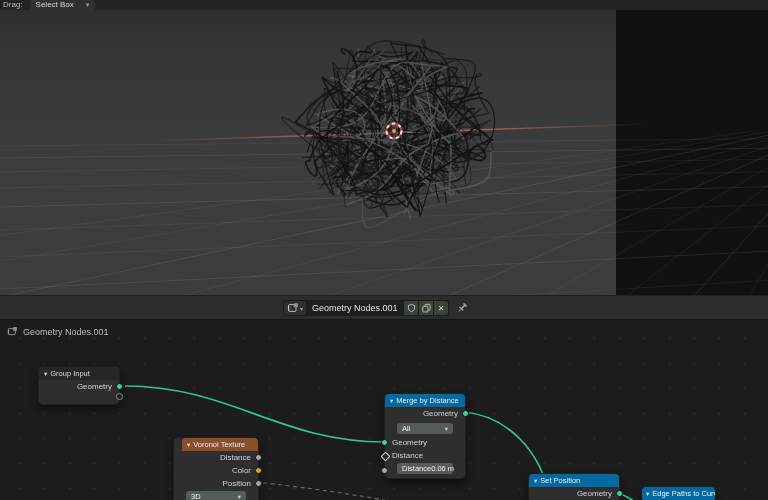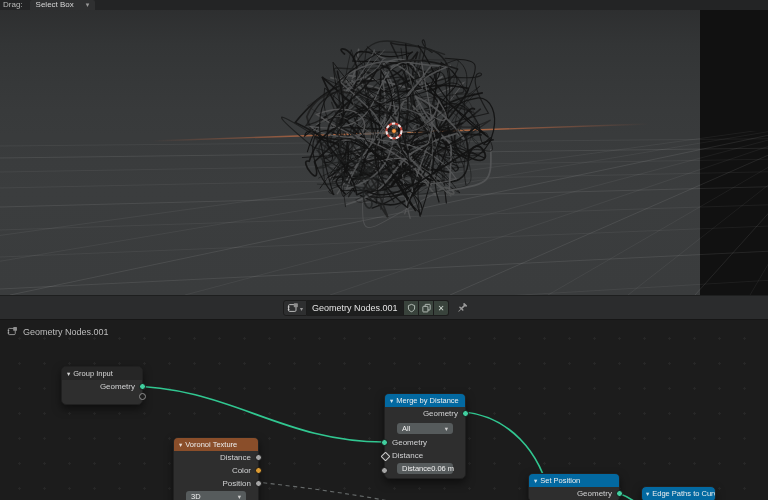--- a/index.html
+++ b/index.html
@@ -1,20 +1,20 @@
 <!DOCTYPE html>
 <html><head>
 <meta charset="utf-8">
 <style>
   html,body{margin:0;padding:0;background:#111;}
   #app{position:relative;width:768px;height:500px;overflow:hidden;
        font-family:"Liberation Sans",sans-serif;color:#d6d7d8;
        -webkit-font-smoothing:antialiased;}
   
-  #viewport{position:absolute;left:0;top:0;width:700px;height:295px;
+  #viewport{position:absolute;left:0;top:0;width:616px;height:295px;
     background:linear-gradient(180deg,#2c2d2e 0px,#333536 45px,#383a3b 110px,#3b3d3e 190px,#3a3c3d 295px);text-align:right;}
   #topbar{position:absolute;left:0;top:0;width:768px;height:10px;background:#232425;
     display:flex;align-items:flex-start;gap:7px;padding:0 3px;box-sizing:border-box;
     font-size:8px;color:#b9bab9;line-height:10px;z-index:5;}
   .tool-btn{background:#2f3031;border-radius:2px 2px 0 0;padding:0 6px;color:#d8d8d8;
     display:flex;gap:12px;line-height:10px;}
   .tool-btn .caret{color:#9a9a9a;font-size:7px;}
   #vp-art{position:absolute;left:0;top:0;width:768px;height:295px;}
   
   #ne-header{position:absolute;left:0;top:295px;width:768px;height:25px;background:#2b2c2d;
@@ -35,21 +35,21 @@
     background-size:25px 25px;background-position:7px 6px;overflow:hidden;}
   #breadcrumb{position:absolute;left:7px;top:6px;display:flex;align-items:center;gap:5px;
     font-size:9px;color:#bdbdbd;z-index:3;}
   #wires{position:absolute;left:0;top:-320px;width:768px;height:500px;z-index:1;pointer-events:none;}
   .node{position:absolute;background:#2e2e2e;border:1px solid #202020;border-radius:5px;
     box-shadow:0 4px 9px rgba(0,0,0,.5);font-size:8px;color:#d2d3d4;z-index:2;}
   .hdr{height:13px;line-height:13px;padding:0 5px;border-radius:4px 4px 0 0;font-size:7.5px;
     color:#eceded;display:flex;align-items:center;gap:3px;white-space:nowrap;overflow:hidden;}
   .hdr .caret{font-size:6.5px;color:rgba(255,255,255,.8);}
   .hdr-dark{background:#262626;color:#d8d8d8;}
-  .hdr-tex{background:#8a4e2a;}
+  .hdr-tex{background:#8a4e2a;margin-left:8px;}
   .hdr-geo{background:#0369a1;}
   .row{position:relative;height:13px;line-height:13px;padding:0 7px;white-space:nowrap;}
   .row.out{text-align:right;}
   .row.half{height:9px;}
   .socket{position:absolute;width:7px;height:7px;border-radius:50%;top:3px;
     border:1px solid #141414;box-sizing:border-box;}
   .socket.so{right:-4px;} .socket.si{left:-4px;}
   .geo{background:#41d0a0;} .gray{background:#a6a6a6;} .col{background:#dd9c33;}
   .vsocket{position:absolute;right:-4px;top:0;width:7px;height:7px;border-radius:50%;
     border:1.5px solid #8f8f8f;background:#1d1d1d;box-sizing:border-box;}
@@ -240,21 +240,21 @@
       <span>Geometry Nodes.001</span>
     </div>
 
     <svg id="wires" viewBox="0 0 768 500">
       <path d="M125,386 C230,386 280,442 384,442" fill="none" stroke="#31c791" stroke-width="1.7"></path>
       <path d="M464,412 C505,416 543,448 552,508" fill="none" stroke="#31c791" stroke-width="1.7"></path>
       <path d="M618,493 C629,497 638,503 645,511" fill="none" stroke="#31c791" stroke-width="1.7"></path>
       <path d="M256,482 C310,488 370,496 434,510" fill="none" stroke="#9aa0a0" stroke-width="1.1" stroke-dasharray="4 3.5" opacity="0.6"></path>
     </svg>
 
-    <div class="node" style="left:61px;top:46px;width:80px;height:37px">
+    <div class="node" style="left:38px;top:46px;width:80px;height:37px">
       <div class="hdr hdr-dark">
         <span class="caret">▾</span>
         <span>Group Input</span>
       </div>
       <div class="row out">
         <span>Geometry</span>
         <span class="socket so geo"></span>
       </div>
       <div class="row half">
         <span class="vsocket"></span>

